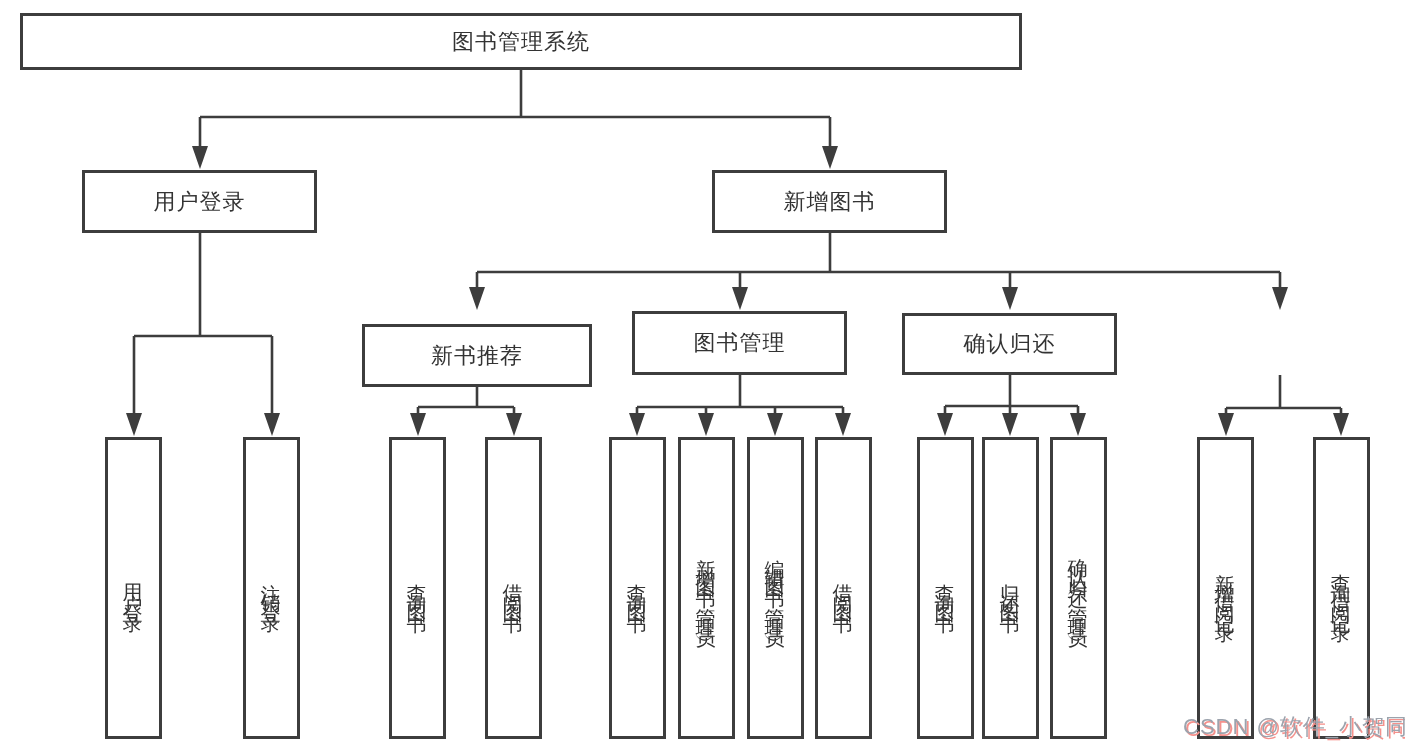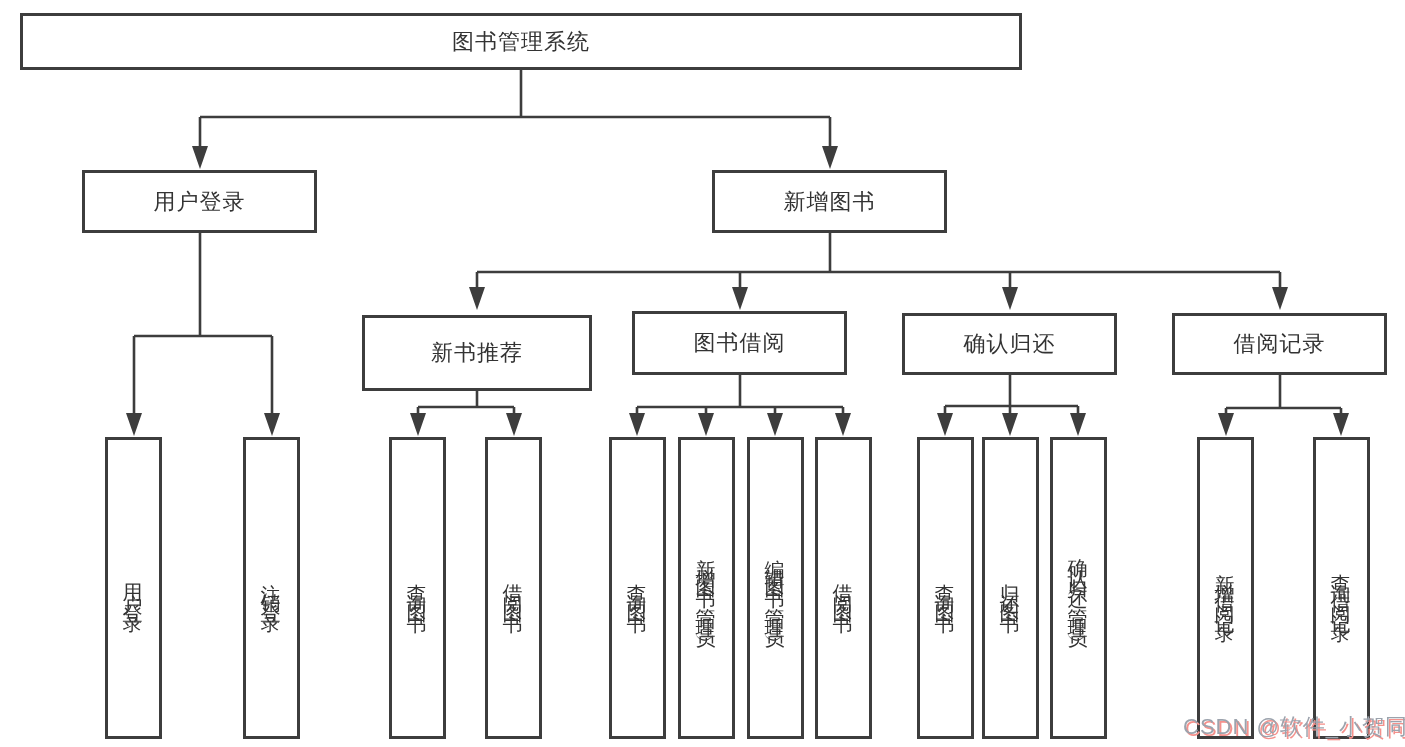--- a/index.html
+++ b/index.html
@@ -125,24 +125,23 @@
     <path class="cline" d="M1341,408 V414"></path>
     <path class="ctri" d="M1218,413 L1234,413 L1226,436 Z"></path>
     <path class="ctri" d="M1333,413 L1349,413 L1341,436 Z"></path>
   </svg>
 
   <div class="box hbox" style="left:20px;top:13px;width:1002px;height:57px">图书管理系统</div>
 
   <div class="box hbox" style="left:82px;top:170px;width:235px;height:63px">用户登录</div>
   <div class="box hbox" style="left:712px;top:170px;width:235px;height:63px">新增图书</div>
 
-  <div class="box hbox" style="left:362px;top:315px;width:230px;height:76px">新书推荐</div>
-  <div class="box hbox" style="left:632px;top:311px;width:215px;height:64px">图书借阅</div>
+  <div class="box hbox" style="left:362px;top:324px;width:230px;height:63px">新书推荐</div>
+  <div class="box hbox" style="left:632px;top:311px;width:215px;height:64px">图书管理</div>
   <div class="box hbox" style="left:902px;top:313px;width:215px;height:62px">确认归还</div>
-  <div class="box hbox" style="left:1172px;top:313px;width:215px;height:62px">借阅记录</div>
 
   <div class="box vbox" style="left:105px">用户登录</div>
   <div class="box vbox" style="left:243px">注销登录</div>
   <div class="box vbox" style="left:389px">查询图书</div>
   <div class="box vbox" style="left:485px">借阅图书</div>
   <div class="box vbox" style="left:609px">查询图书</div>
   <div class="box vbox" style="left:678px">新增图书（管理员）</div>
   <div class="box vbox" style="left:747px">编辑图书（管理员）</div>
   <div class="box vbox" style="left:815px">借阅图书</div>
   <div class="box vbox" style="left:917px">查询图书</div>

